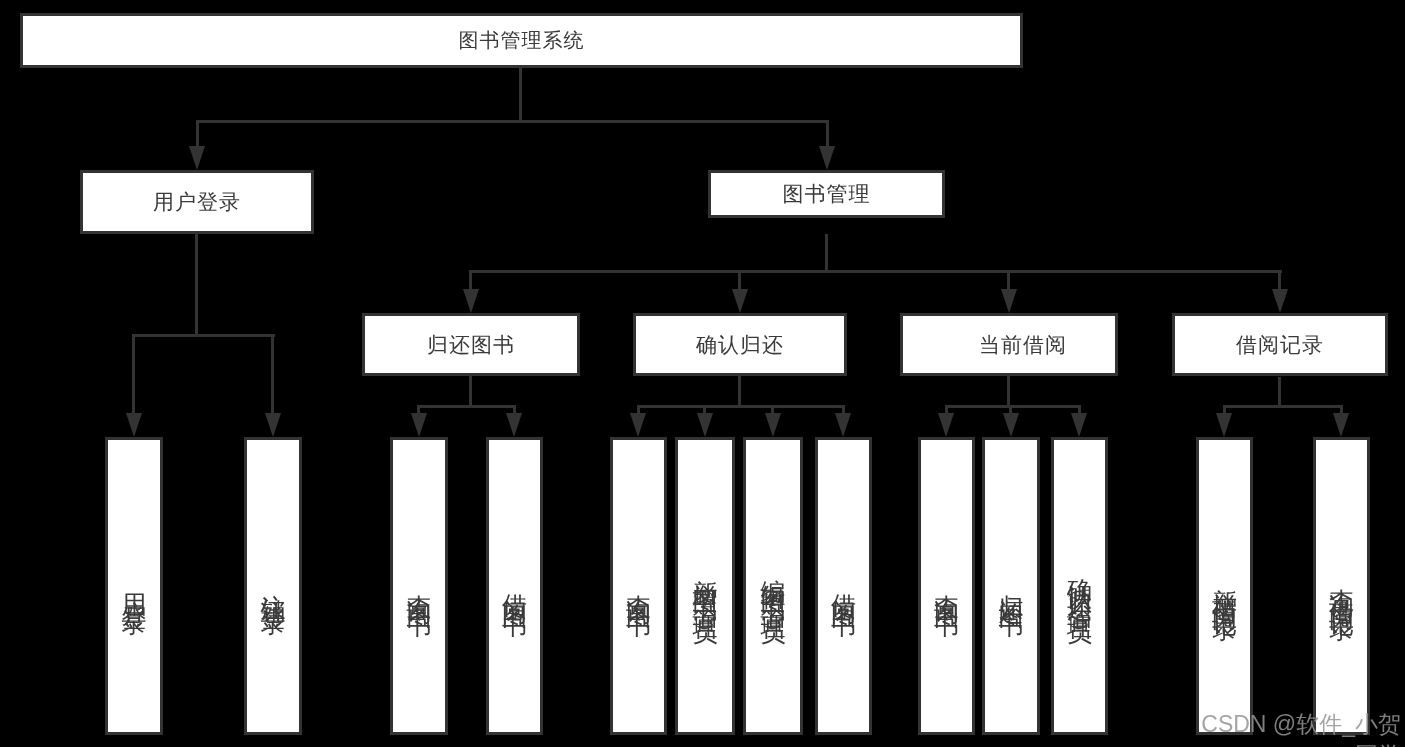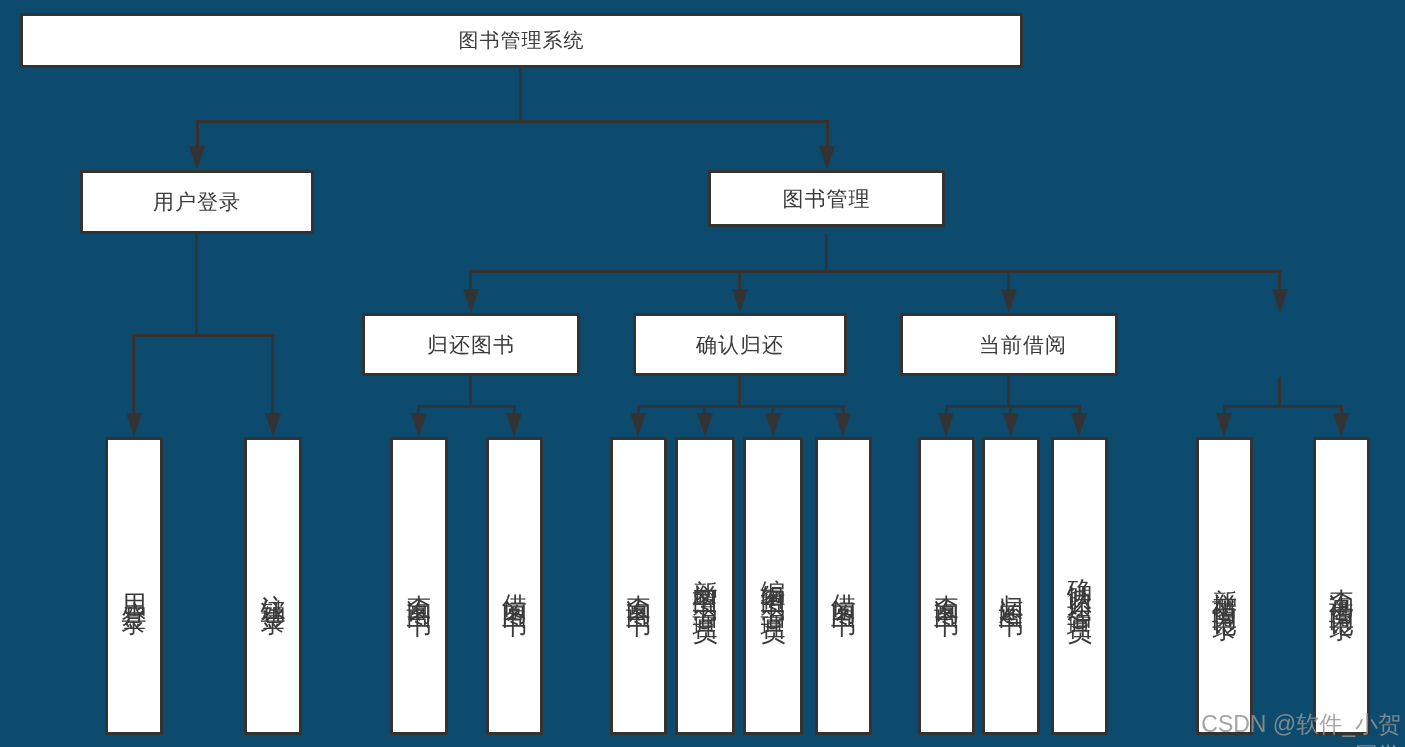--- a/index.html
+++ b/index.html
@@ -1,17 +1,17 @@
 <!DOCTYPE html>
 <html lang="zh"><head>
 <meta charset="utf-8">
 <style>
   html,body{margin:0;padding:0;background:#ffffff;}
   .stage{
-    position:relative;width:1405px;height:747px;background:#0c4a6e;overflow:hidden;
+    position:relative;width:1405px;height:747px;background:#000000;overflow:hidden;
     font-family:"Liberation Sans","DejaVu Sans",sans-serif;
   }
   .node{
     position:absolute;box-sizing:border-box;background:#ffffff;
     border:3px solid #333333;color:#3a3a3a;
     display:flex;align-items:center;justify-content:center;
     text-align:center;white-space:nowrap;
   }
   .h{font-size:21px;letter-spacing:1px;}
   .root{font-size:20px;}
@@ -93,25 +93,26 @@
   <div class="ln" style="left:1278px;top:377px;width:3px;height:31px;"></div>
   <div class="ln" style="left:1223px;top:405px;width:120px;height:3px;"></div>
   <div class="ln" style="left:1223px;top:405px;width:3px;height:10px;"></div>
   <div class="ah" style="left:1216px;top:413px;"></div>
   <div class="ln" style="left:1340px;top:405px;width:3px;height:10px;"></div>
   <div class="ah" style="left:1333px;top:413px;"></div>
 
   <div class="node h root" style="left:20px;top:13px;width:1003px;height:55px;">图书管理系统</div>
 
   <div class="node h" style="left:80px;top:170px;width:234px;height:64px;">用户登录</div>
-  <div class="node h" style="left:708px;top:170px;width:237px;height:57px;">图书管理</div>
+  <div class="node h" style="left:708px;top:170px;width:237px;height:48px;">图书管理</div>
 
   <div class="node h" style="left:362px;top:313px;width:218px;height:63px;">归还图书</div>
   <div class="node h" style="left:633px;top:313px;width:214px;height:63px;">确认归还</div>
   <div class="node h" style="left:900px;top:313px;width:218px;height:63px;padding-left:28px;">当前借阅</div>
+  <div class="node h" style="left:1172px;top:313px;width:216px;height:63px;">借阅记录</div>
 
   <div class="node v" style="left:105px;top:437px;width:58px;height:298px;">用户登录</div>
   <div class="node v" style="left:244px;top:437px;width:58px;height:298px;">注销登录</div>
 
   <div class="node v" style="left:390px;top:437px;width:58px;height:298px;">查询图书</div>
   <div class="node v" style="left:486px;top:437px;width:57px;height:298px;">借阅图书</div>
 
   <div class="node v" style="left:610px;top:437px;width:57px;height:298px;">查询图书</div>
   <div class="node v" style="left:675px;top:437px;width:60px;height:298px;">新增图书（管理员）</div>
   <div class="node v" style="left:743px;top:437px;width:60px;height:298px;">编辑图书（管理员）</div>

